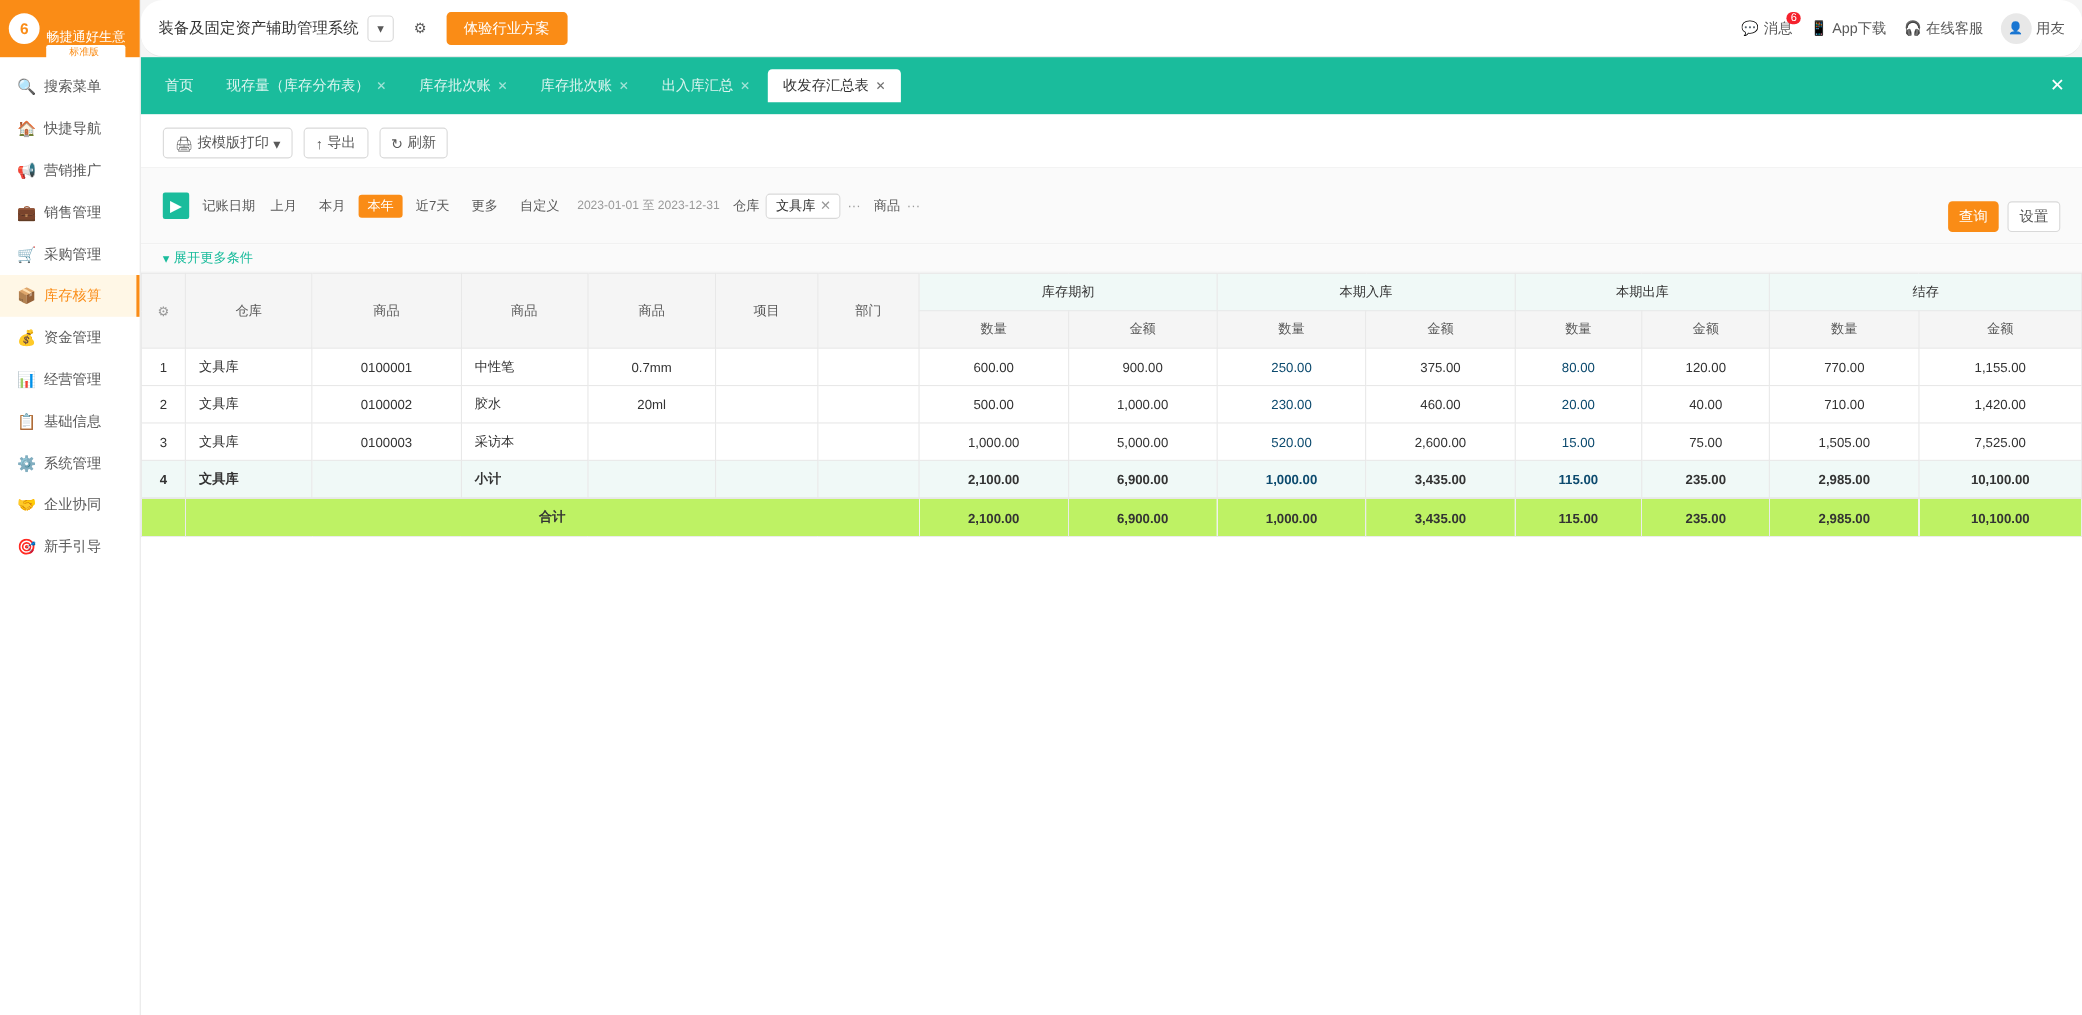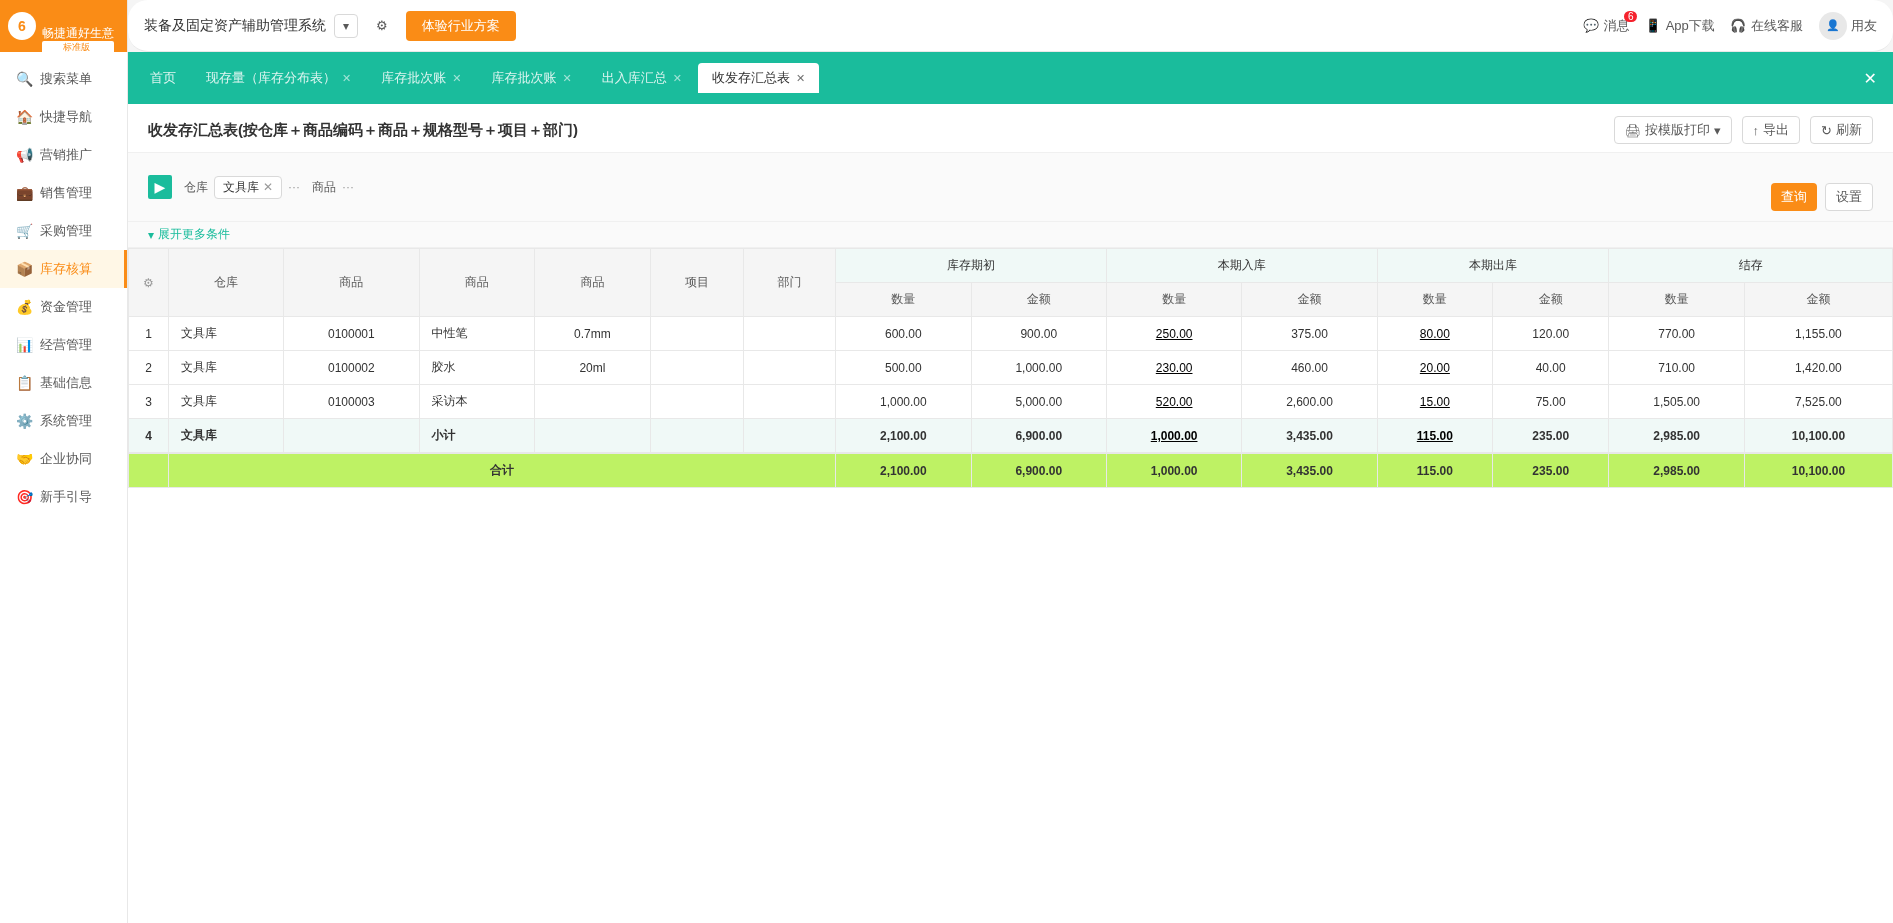--- a/index.html
+++ b/index.html
@@ -69,21 +69,21 @@
     
     .table-wrapper { flex: 1; overflow: auto; padding: 0 0 40px; }
     table { width: 100%; border-collapse: collapse; font-size: 12px; }
     thead tr { background: #f5f5f5; }
     thead th { padding: 8px 12px; text-align: center; border: 1px solid #e8e8e8; color: #595959; font-weight: 500; white-space: nowrap; }
     thead th.header-main { background: #f0f9f7; color: #333; }
     tbody tr { background: #fff; }
     tbody tr.subtotal { background: #f0f9f7; font-weight: bold; }
     tbody td { padding: 8px 12px; text-align: center; border: 1px solid #e8e8e8; color: #333; }
     tbody td.text-left { text-align: left; }
-    tbody td.underline { text-decoration: underline; cursor: pointer; color: #000000; }
+    tbody td.underline { cursor: pointer; color: #0c4a6e; }
     .col-no { width: 40px; }
     .settings-icon { color: #999; cursor: pointer; }
 
     
     .table-footer { position: sticky; bottom: 0; background: #bef264; border-top: 2px solid #e8e8e8; }
     .table-footer td { padding: 8px 12px; text-align: center; border: 1px solid #e8e8e8; font-weight: 600; color: #333; }
 
     
     ::-webkit-scrollbar { width: 6px; height: 6px; }
     ::-webkit-scrollbar-track { background: #f0f0f0; }
@@ -212,40 +212,53 @@
     <div class="tab-item active">
       <span>收发存汇总表</span>
       <span class="tab-close">✕</span>
     </div>
     <div class="tab-bar-close">✕</div>
   </div>
 
   <div class="content">
 
     <div class="page-title-bar">
-      <div class="page-title">收发存汇总表(按仓库＋商品编码＋商品＋规格型号＋项目＋部门)</div>
       <div class="page-title-actions">
         <button class="action-btn">
           <span>🖨</span>
           <span>按模版打印</span>
           <span>▾</span>
         </button>
         <button class="action-btn">
           <span>↑</span>
           <span>导出</span>
         </button>
         <button class="action-btn">
           <span>↻</span>
           <span>刷新</span>
         </button>
       </div>
     </div>
 
     <div class="filter-bar">
       <button class="filter-expand-btn">▶</button>
+      <div class="filter-section">
+        <div class="filter-group">
+          <span class="filter-label">记账日期</span>
+          <div class="date-filter">
+            <button class="date-btn">上月</button>
+            <button class="date-btn">本月</button>
+            <button class="date-btn active">本年</button>
+            <button class="date-btn">近7天</button>
+            <button class="date-btn">更多</button>
+            <button class="date-btn">自定义</button>
+          </div>
+        </div>
+        <div class="date-range-text">2023-01-01 至 2023-12-31</div>
+      </div>
 
       <div class="filter-group">
         <span class="filter-label">仓库</span>
         <div class="warehouse-tag">
           <span>文具库</span>
           <span class="warehouse-tag-close">✕</span>
         </div>
         <span class="filter-dots">···</span>
       </div>
 

